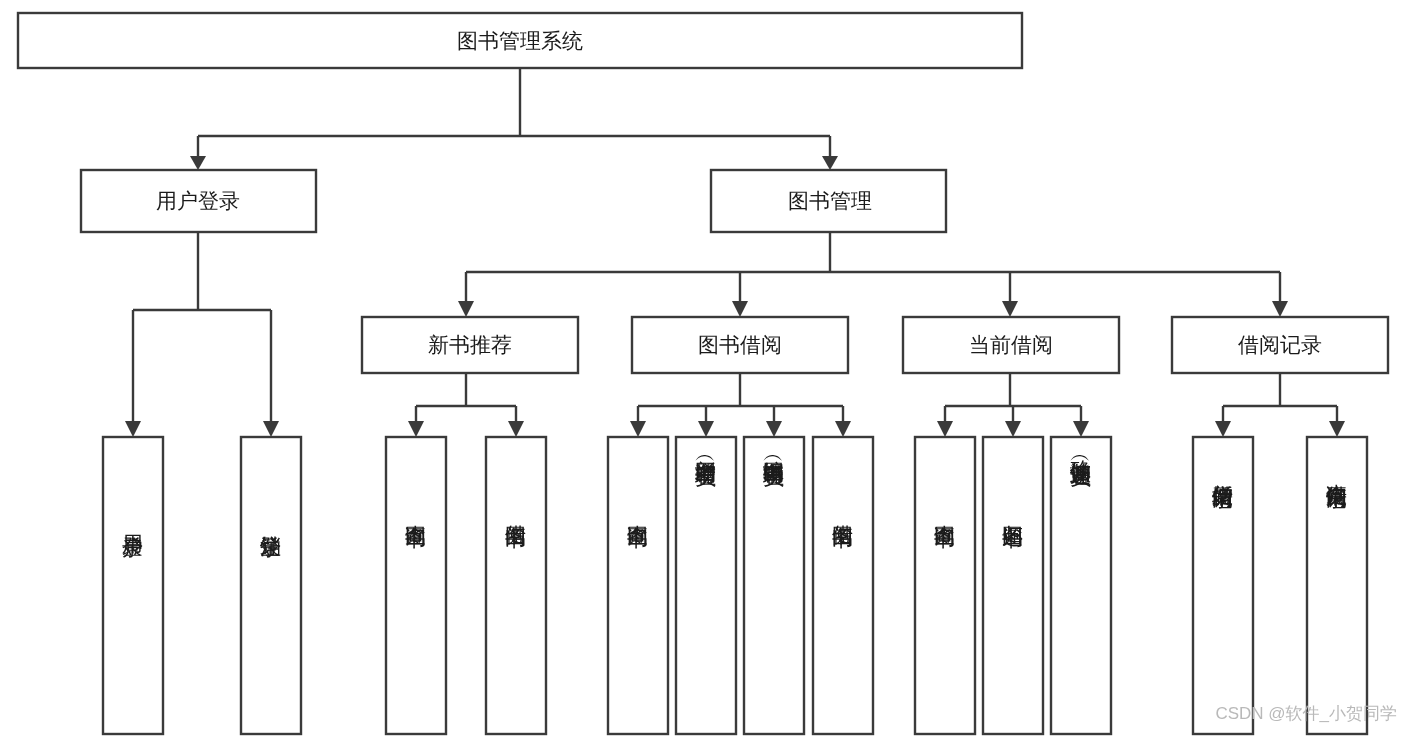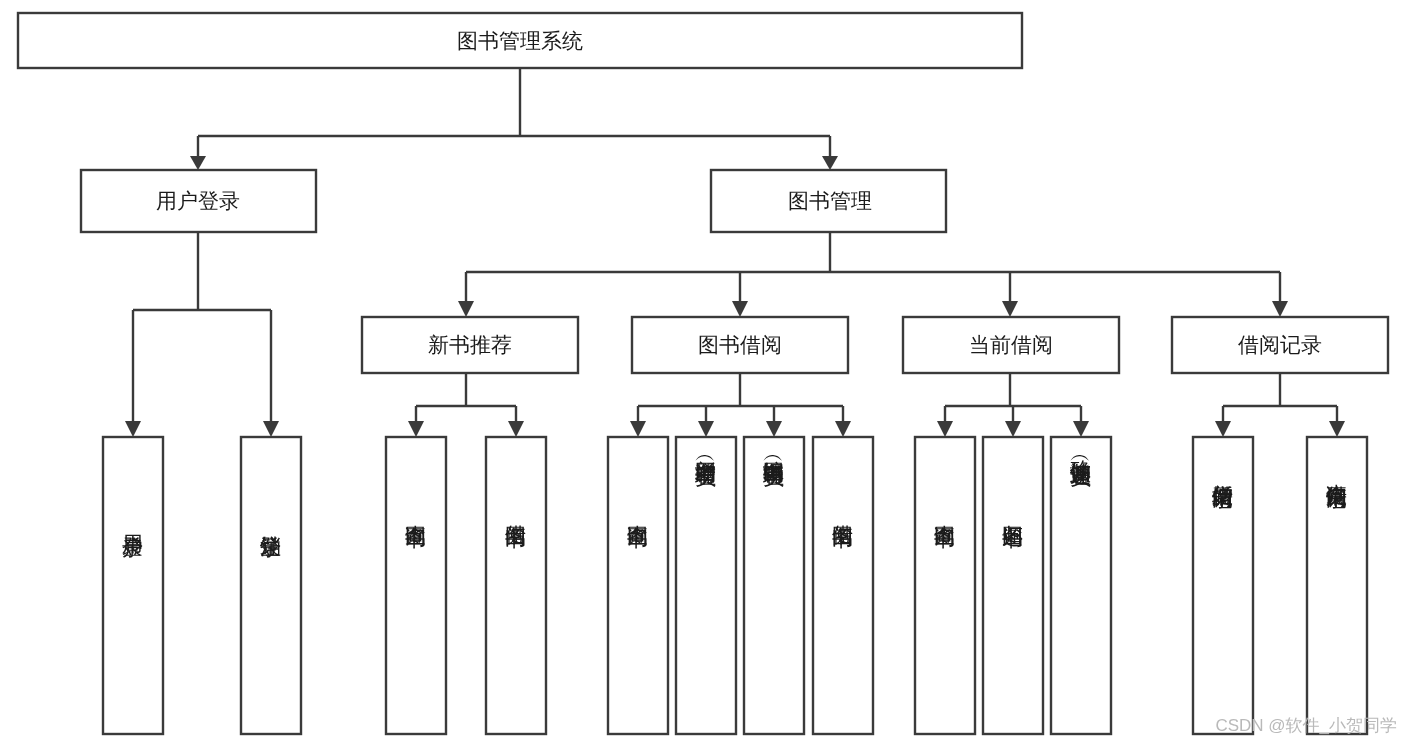--- a/index.html
+++ b/index.html
@@ -45,21 +45,21 @@
     fill: none;
     stroke-linecap: butt;
   }
   .arrow-head {
     fill: #3a3a3a;
     stroke: none;
   }
   .watermark {
     position: absolute;
     right: 8px;
-    bottom: 10px;
+    bottom: 22px;
     font-family: "Liberation Sans", "DejaVu Sans", sans-serif;
     font-size: 17px;
     color: #b9b9b9;
     white-space: nowrap;
     pointer-events: none;
     user-select: none;
   }
 </style>
 </head>
 <body>

